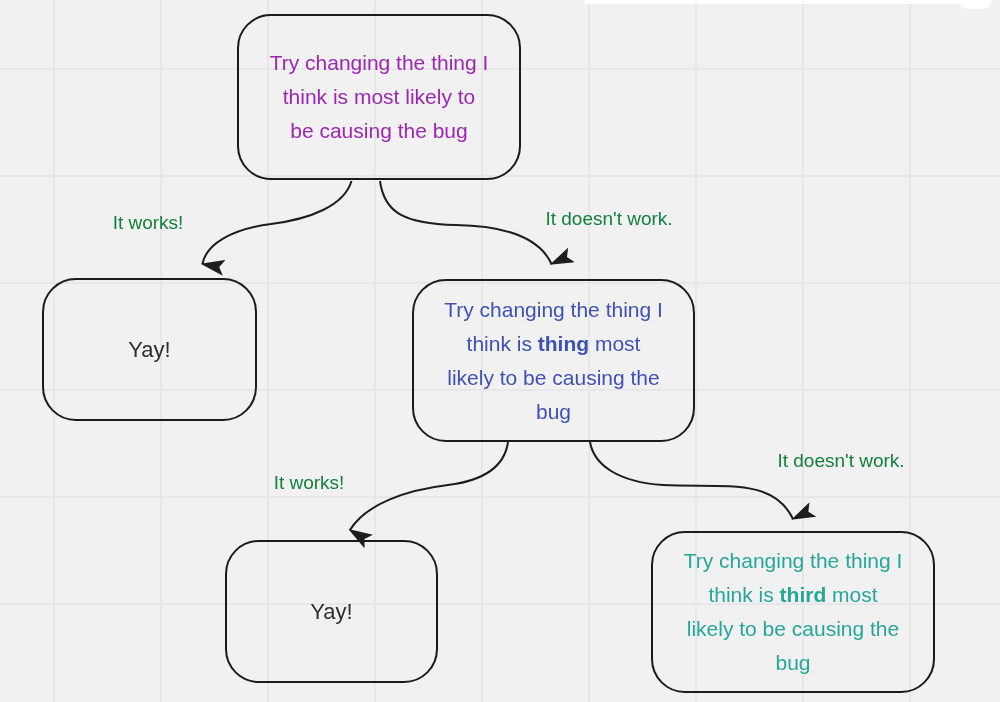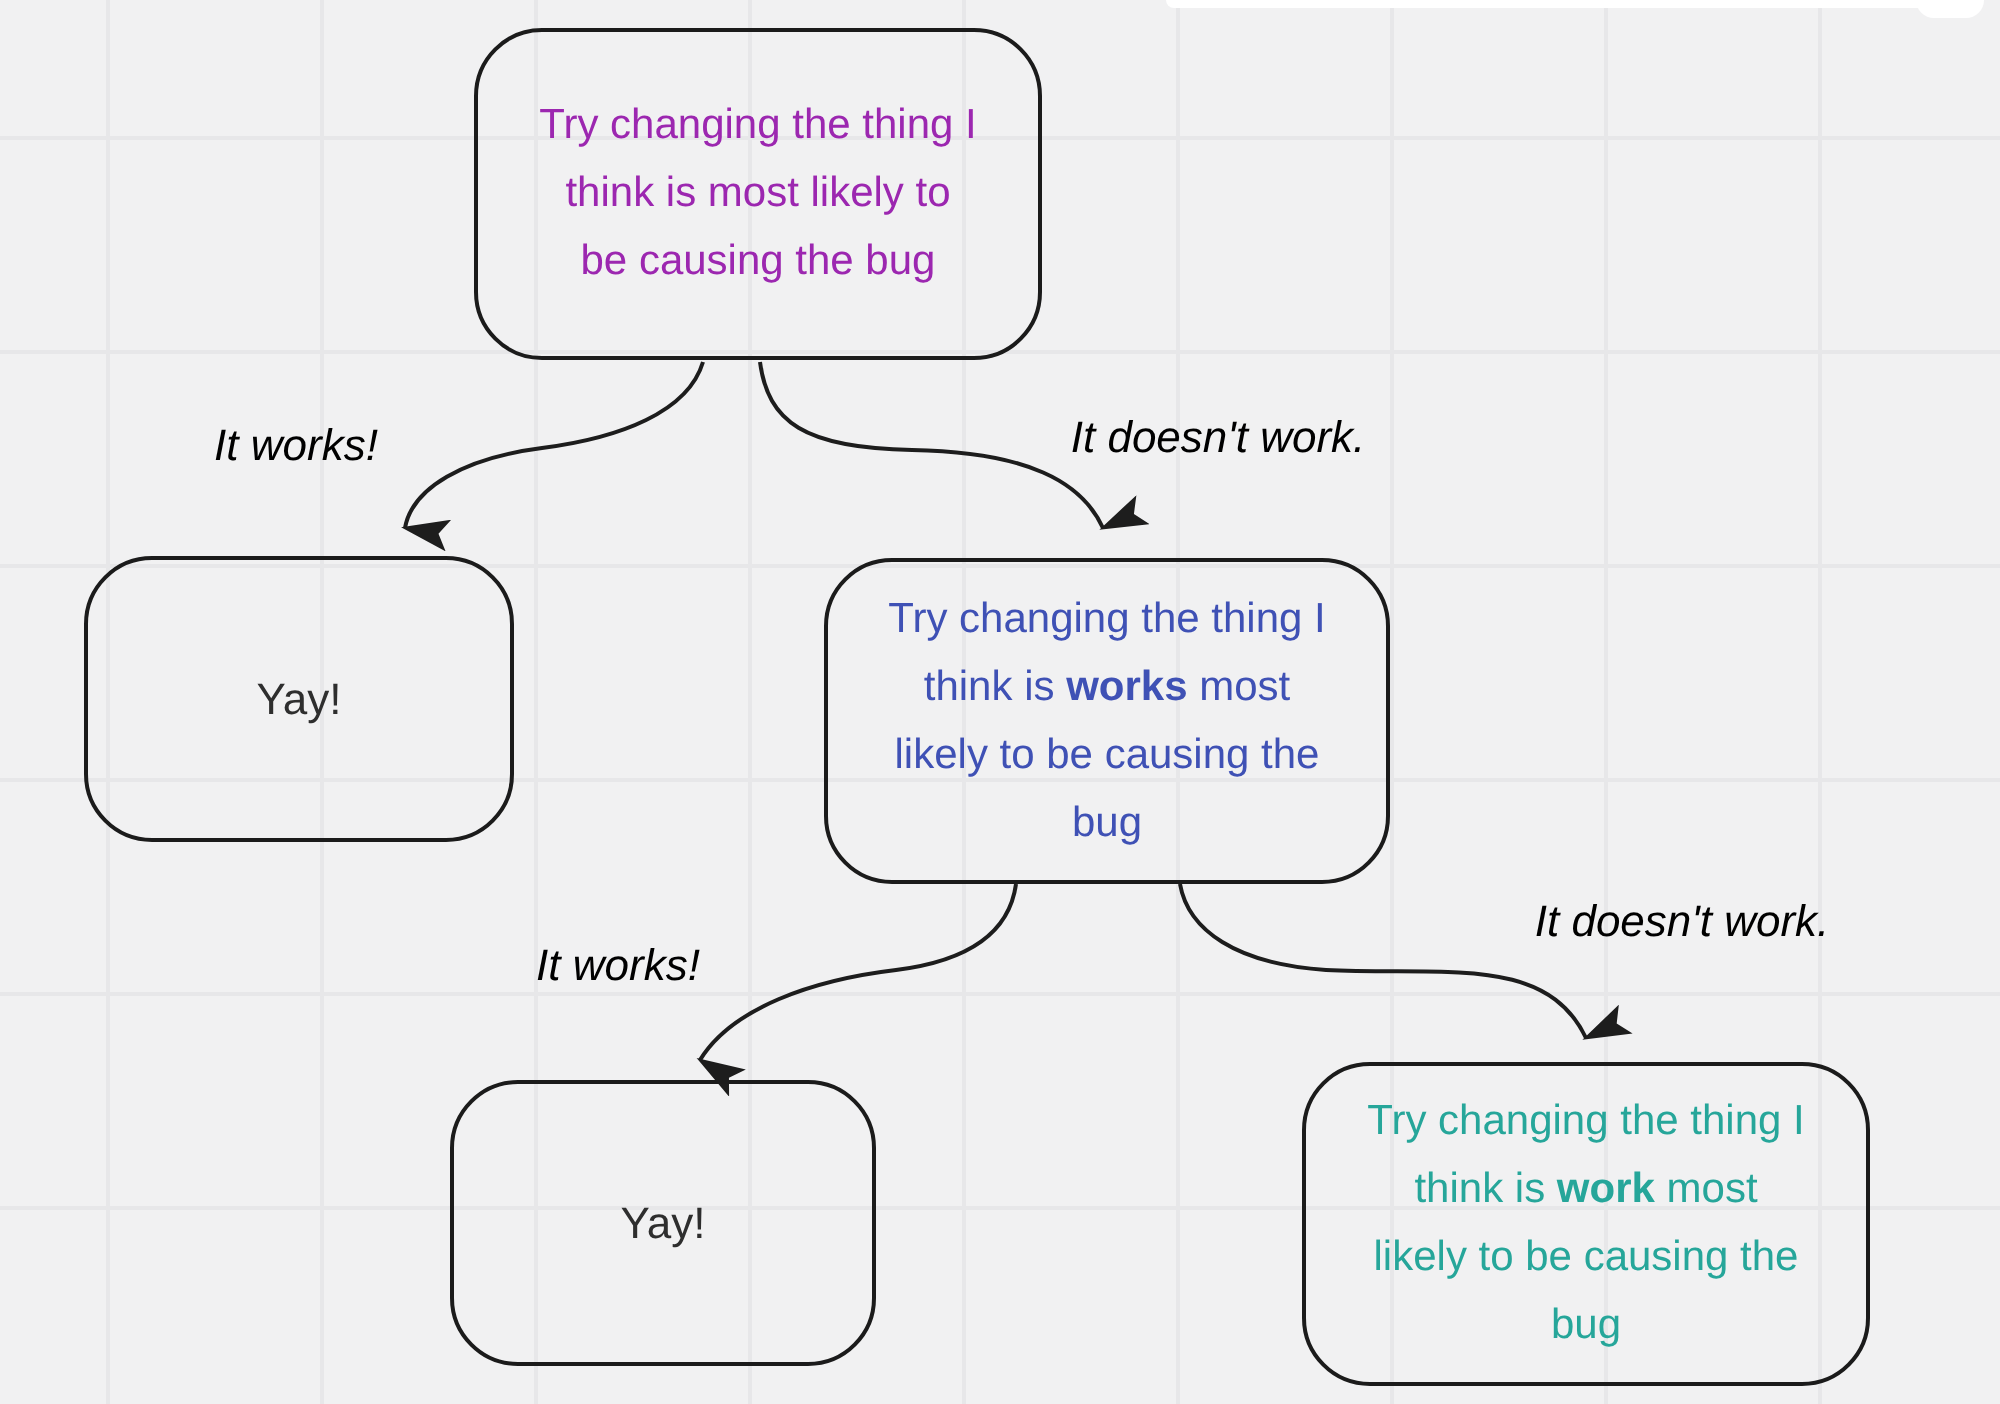--- a/index.html
+++ b/index.html
@@ -26,21 +26,21 @@
     font-size:21px;line-height:34px;padding:0 8px;
   }
   .node-text b{font-weight:700;}
   .text-purple{color:#9c27b0;}
   .text-indigo{color:#3f51b5;}
   .text-teal{color:#26a69a;}
   .text-dark{color:#2e2e2e;}
   .yay .node-text{font-size:22px;text-align:center;}
   .edge-label{
     position:absolute;transform:translate(-50%,-50%);
-    font-size:22px;color:#000000;white-space:nowrap;font-style:italic;
+    font-size:19px;color:#15803d;white-space:nowrap;
   }
   .canvas-strip{position:absolute;background:#ffffff;}
   .strip-bar{left:583px;top:0;width:392px;height:4px;border-radius:0 0 5px 5px;}
   .strip-corner{left:958px;top:0;width:34px;height:9px;border-radius:0 0 10px 10px;}
 </style>
 </head>
 <body>
 
 <div style="position:absolute;left:0;top:0;width:1000px;height:556px;">
 
@@ -64,32 +64,32 @@
 think is most likely to
 be causing the bug</div>
   </div>
 
   <div class="node yay" style="left:42px;top:278px;width:215px;height:143px;">
     <div class="node-text text-dark">Yay!</div>
   </div>
 
   <div class="node" style="left:412px;top:279px;width:283px;height:163px;">
     <div class="node-text text-indigo"><span>Try changing the thing I
-think is </span><b>works</b><span> most
+think is </span><b>thing</b><span> most
 likely to be causing the
 bug</span></div>
   </div>
 
   <div class="node yay" style="left:225px;top:540px;width:213px;height:143px;">
     <div class="node-text text-dark">Yay!</div>
   </div>
 
   <div class="node" style="left:651px;top:531px;width:284px;height:162px;">
     <div class="node-text text-teal"><span>Try changing the thing I
-think is </span><b>work</b><span> most
+think is </span><b>third</b><span> most
 likely to be causing the
 bug</span></div>
   </div>
 
   <div class="edge-label" style="left:148px;top:223px;">It works!</div>
   <div class="edge-label" style="left:609px;top:219px;">It doesn't work.</div>
   <div class="edge-label" style="left:309px;top:483px;">It works!</div>
   <div class="edge-label" style="left:841px;top:461px;">It doesn't work.</div>
 
 </div>

